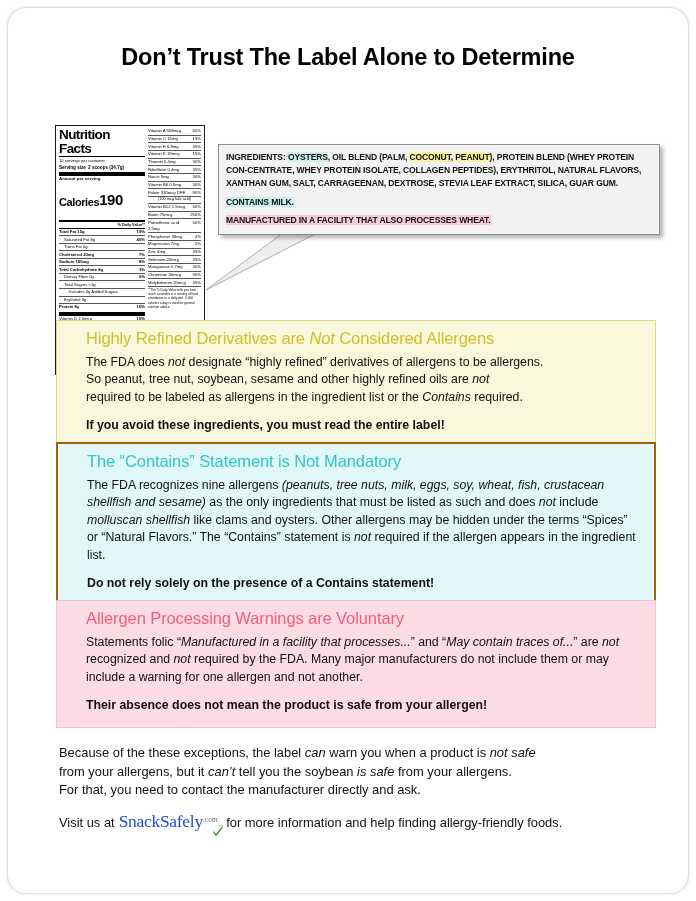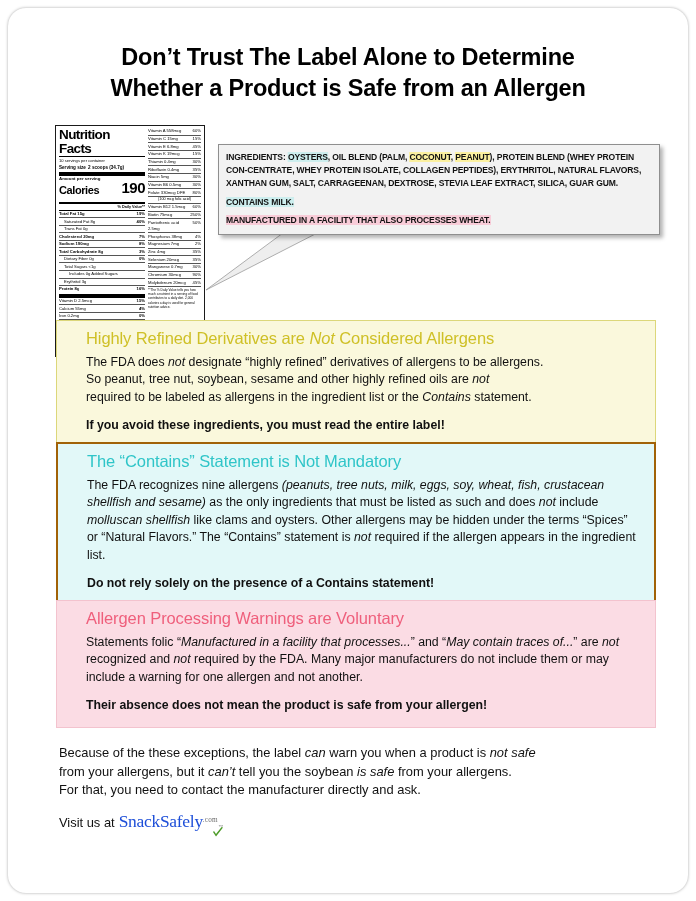--- a/index.html
+++ b/index.html
@@ -78,24 +78,24 @@
   .nf-rule-med { border-bottom: 2px solid #000; margin: 0.5px 0; }
   .nf-amt {
     font-size: 4.4px;
     font-weight: bold;
     line-height: 1.2;
     padding-top: 0.5px;
   }
   .nf-cal {
     display: flex;
     align-items: flex-end;
-    justify-content: space-between;
     font-weight: bold;
     line-height: 0.95;
-    padding-bottom: 6px;
+    padding-bottom: 12px;
+    margin-top: 12px;
   }
   .nf-cal-label { font-size: 11px; letter-spacing: -0.4px; }
   .nf-cal-value { font-size: 15px; letter-spacing: -0.5px; }
   .nf-dv {
     font-size: 3.8px;
     font-weight: bold;
     text-align: right;
     line-height: 1.3;
     border-bottom: 0.5px solid #000;
   }
@@ -283,21 +283,20 @@
   b { font-weight: bold; }
 </style>
 </head>
 <body>
 
 <div class="page">
   <div class="sheet">
 
     <div class="title">
       <div>Don’t Trust The Label Alone to Determine</div>
-      <div>Whether a Product is Safe from an Allergen</div>
     </div>
 
     <div class="nutrition">
       <div class="nf-cols">
 
         <div class="nf-left">
           <div class="nf-title">Nutrition Facts</div>
           <div class="nf-serv">10 servings per container</div>
           <div class="nf-serv">
             <b>Serving size</b>
@@ -480,21 +479,21 @@
       <div class="callout-text callout-line2">
         <span class="hl-c">CONTAINS MILK.</span>
       </div>
       <div class="callout-text callout-line3">
         <span class="hl-p">MANUFACTURED IN A FACILITY THAT ALSO PROCESSES WHEAT.</span>
       </div>
     </div>
 
     <div class="factbox box-yellow">
       <h2><span>Highly Refined Derivatives are </span><i>Not</i><span> Considered Allergens</span></h2>
-      <p class="lead"><span>The FDA does </span><i>not</i><span> designate “highly refined” derivatives of allergens to be allergens.</span><br><span>So peanut, tree nut, soybean, sesame and other highly refined oils are </span><i>not</i><br><span>required to be labeled as allergens in the ingredient list or the </span><i>Contains</i><span> statement.</span></p>
+      <p class="lead"><span>The FDA does </span><i>not</i><span> designate “highly refined” derivatives of allergens to be allergens.</span><br><span>So peanut, tree nut, soybean, sesame and other highly refined oils are </span><i>not</i><br><span>required to be labeled as allergens in the ingredient list or the </span><i>Contains</i><span> required.</span></p>
       <p class="kicker">If you avoid these ingredients, you must read the entire label!</p>
     </div>
 
     <div class="factbox box-cyan">
       <h2>The “Contains” Statement is Not Mandatory</h2>
       <p class="lead"><span>The FDA recognizes nine allergens </span><i>(peanuts, tree nuts, milk, eggs, soy, wheat, fish, crustacean shellfish and sesame)</i><span> as the only ingredients that must be listed as such and does </span><i>not</i><span> include </span><i>molluscan shellfish</i><span> like clams and oysters. Other allergens may be hidden under the terms “Spices” or “Natural Flavors.” The “Contains” statement is </span><i>not</i><span> required if the allergen appears in the ingredient list.</span></p>
       <p class="kicker">Do not rely solely on the presence of a Contains statement!</p>
     </div>
 
     <div class="factbox box-pink">
@@ -510,16 +509,17 @@
     <div class="footer-visit">
       <span>Visit us at</span>
       <span class="logo">
         <span class="logo-word">SnackSafely</span>
         <span class="logo-com">.com</span>
         <span class="logo-tm">™</span>
         <svg class="logo-check" viewBox="0 0 12 11">
           <path d="M1 5 L4 9.5 L11 0.5 L9.6 0 L4 7 L2 4 Z" fill="#4c9b28"></path>
         </svg>
       </span>
+      <span>for more information and help finding allergy-friendly foods.</span>
     </div>
 
   </div>
 </div>
 
 </body></html>

